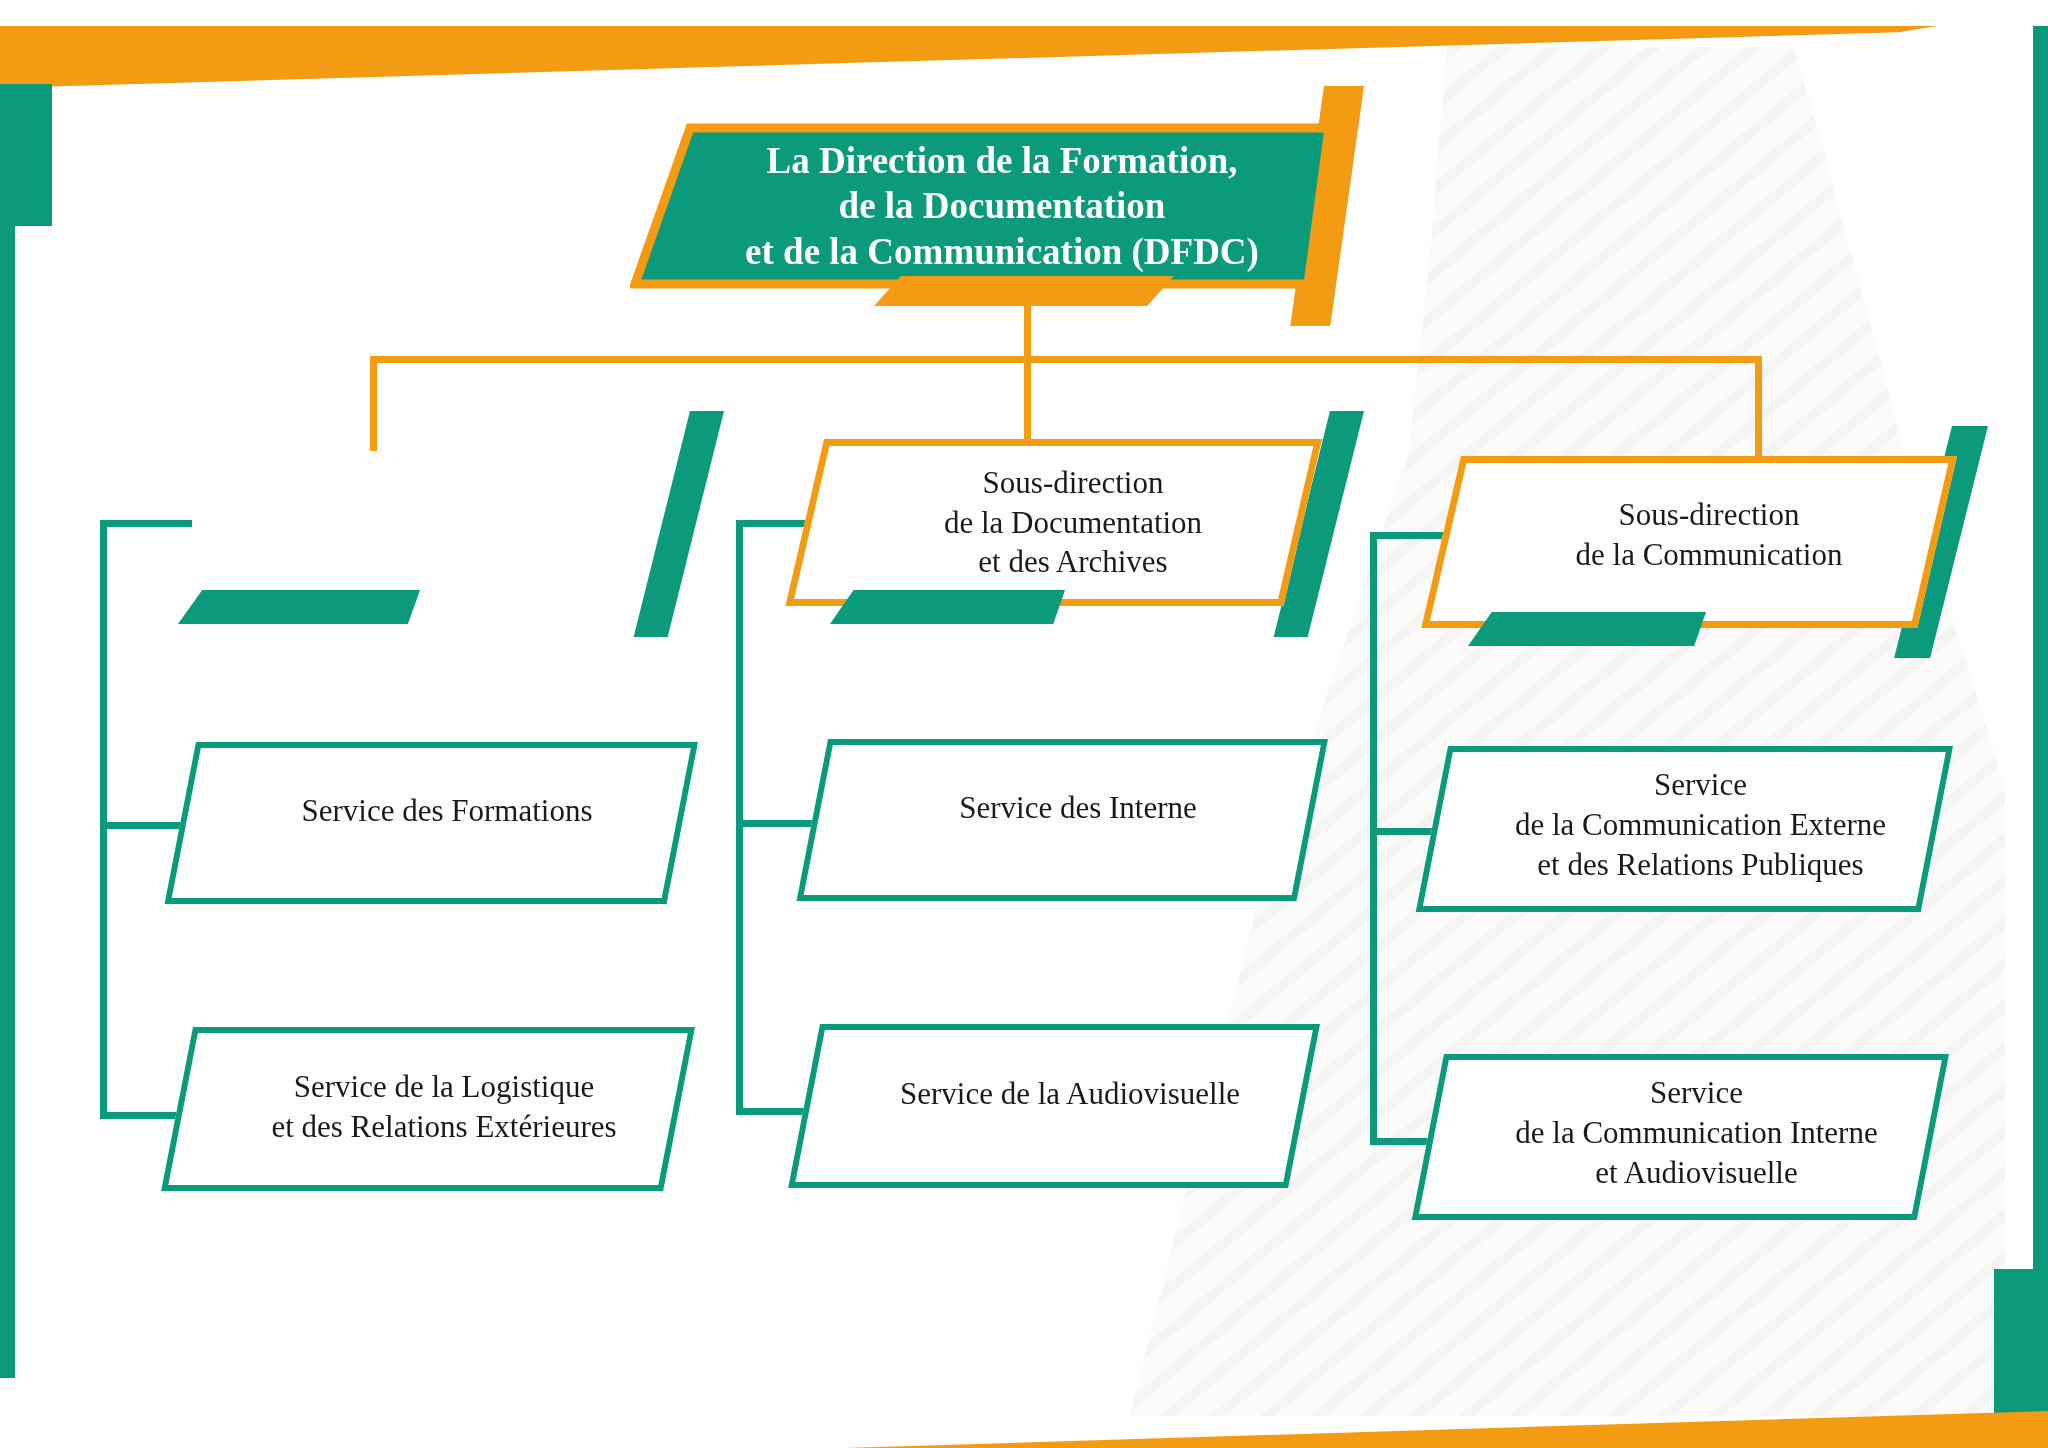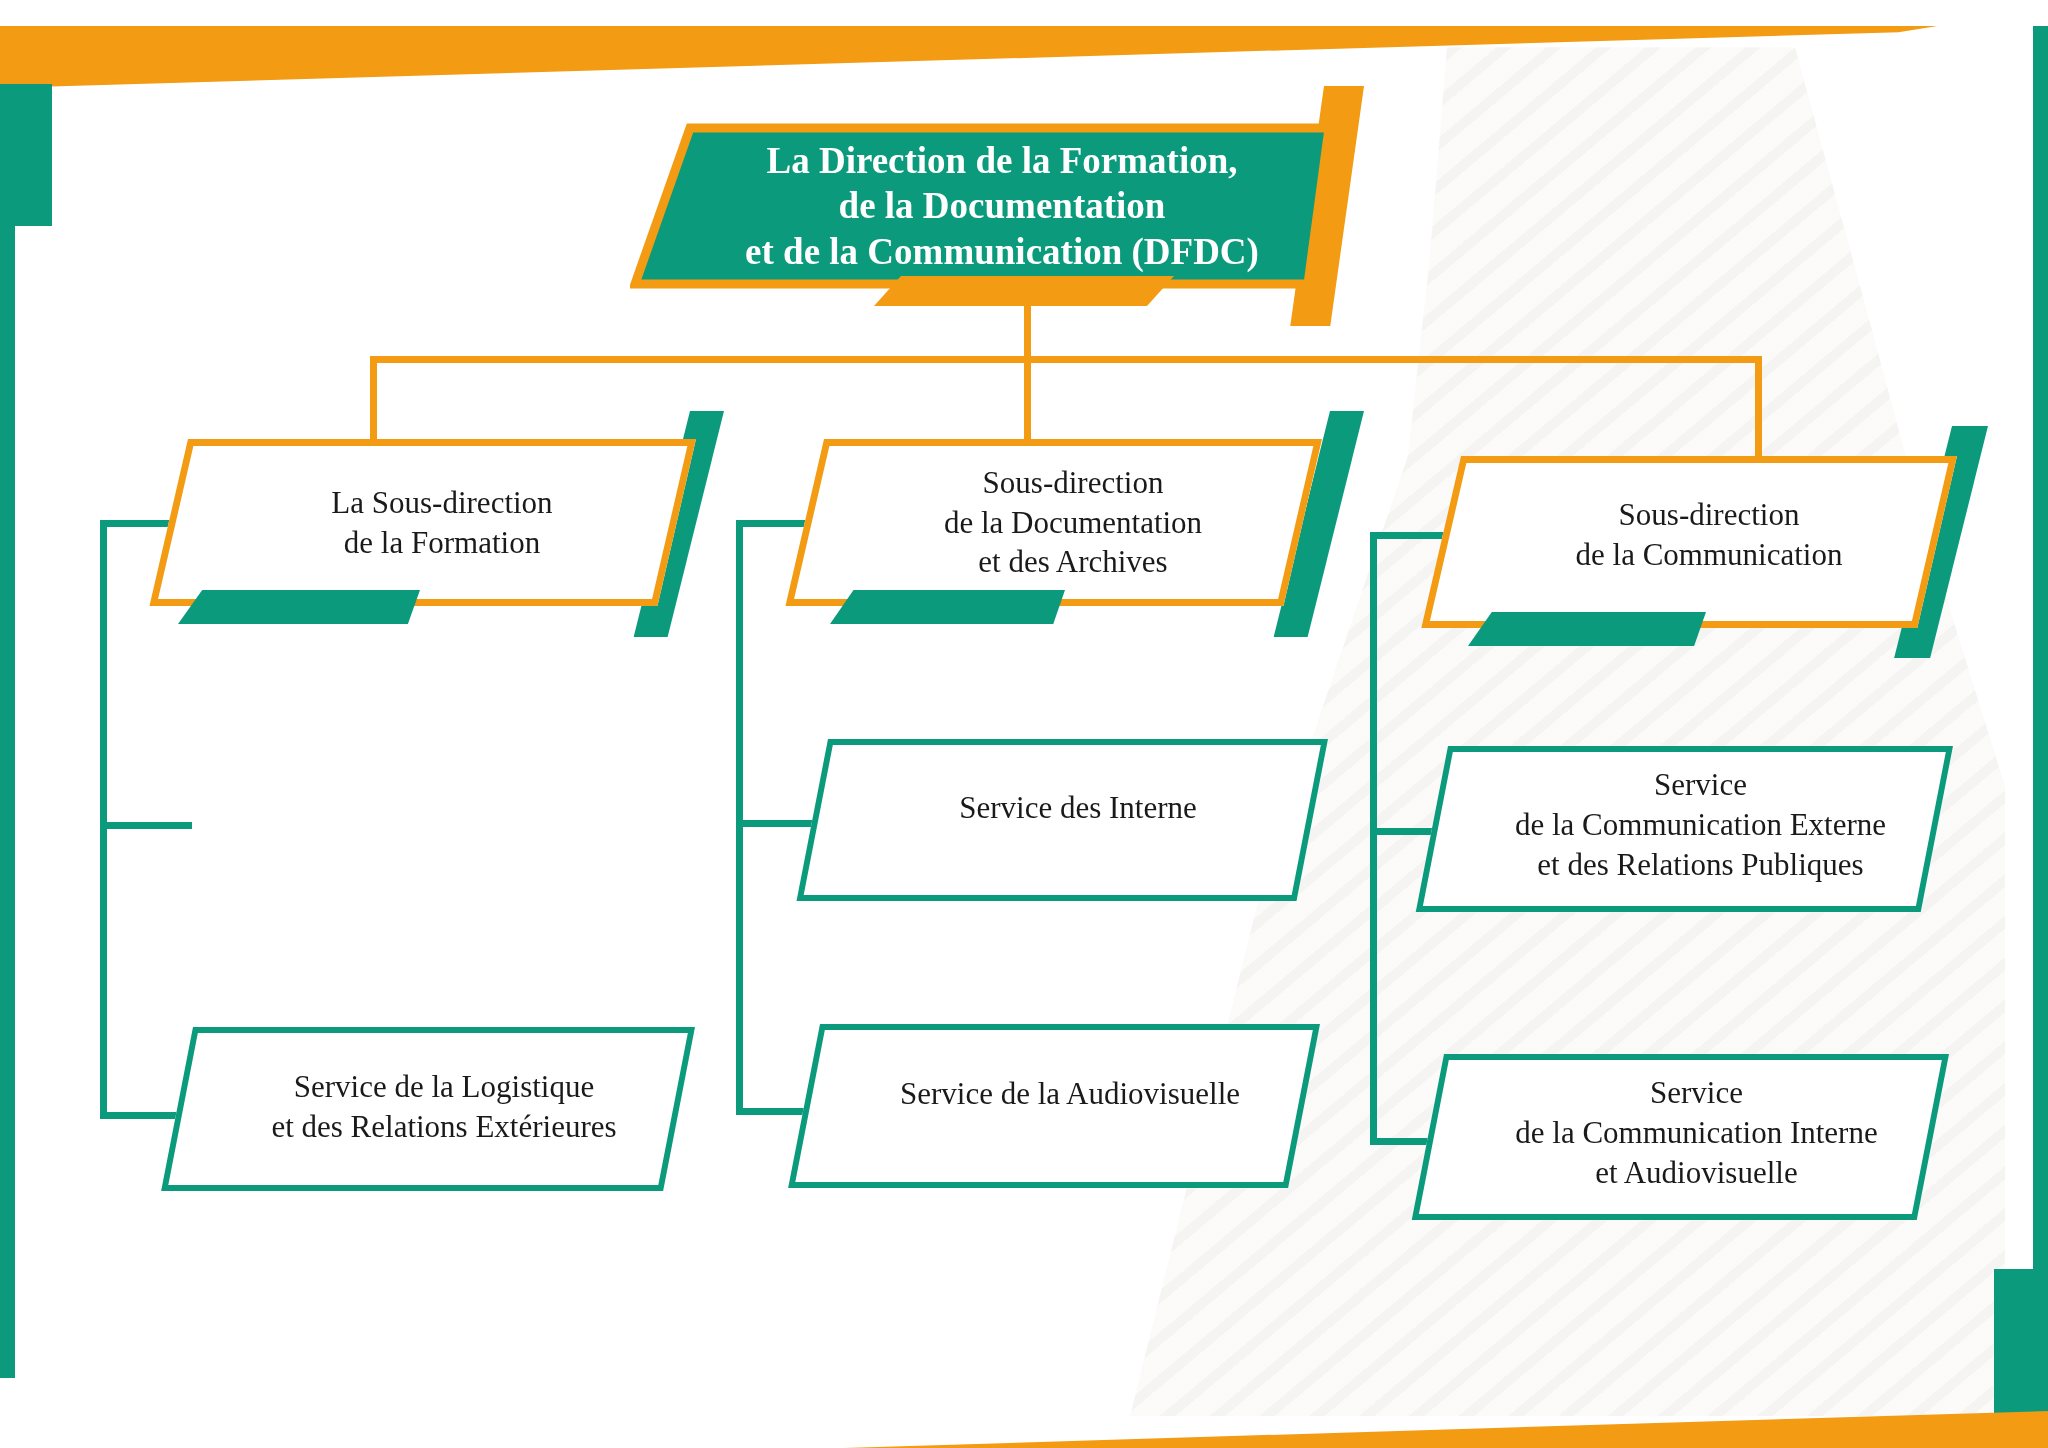--- a/index.html
+++ b/index.html
@@ -87,44 +87,43 @@
     <svg width="708" height="168" style="position:absolute;inset:0">
       <polygon points="60,6 699,6 678,162 5,162" fill="#0B9B7C" stroke="#F29B13" stroke-width="9"></polygon>
     </svg>
     <div class="title-label">La Direction de la Formation,
 de la Documentation
 et de la Communication (DFDC)</div>
   </div>
   <div class="abs title-bslab"></div>
 
   <div class="abs gbar" style="left:690px;top:385px;width:34px;height:226px"></div>
-  <div class="box-wrap branch z3" style="left:188px;top:413px;width:508px;height:167px">
-    <div class="shape"></div>
-    <div class="label">La Sous-direction
-de la Formation</div>
-  </div>
   <div class="abs gslab" style="left:178px;top:564px;width:242px;height:34px"></div>
 
   <div class="abs gbar" style="left:1330px;top:385px;width:34px;height:226px"></div>
   <div class="box-wrap branch z3" style="left:824px;top:413px;width:498px;height:167px">
     <div class="shape"></div>
     <div class="label">Sous-direction
 de la Documentation
 et des Archives</div>
   </div>
   <div class="abs gslab" style="left:830px;top:564px;width:235px;height:34px"></div>
 
   <div class="abs gbar" style="left:1952px;top:400px;width:36px;height:232px"></div>
   <div class="box-wrap branch z3" style="left:1461px;top:430px;width:496px;height:172px">
     <div class="shape"></div>
     <div class="label" style="padding-bottom:14px">Sous-direction
 de la Communication</div>
   </div>
   <div class="abs gslab" style="left:1468px;top:586px;width:238px;height:34px"></div>
 
+  <div class="box-wrap service z3" style="left:196px;top:716px;width:502px;height:162px">
+    <div class="shape"></div>
+    <div class="label" style="padding-bottom:24px">Service des Formations</div>
+  </div>
   <div class="box-wrap service z3" style="left:193px;top:1001px;width:502px;height:164px">
     <div class="shape"></div>
     <div class="label" style="padding-bottom:4px">Service de la Logistique
 et des Relations Extérieures</div>
   </div>
 
   <div class="box-wrap service z3" style="left:828px;top:713px;width:500px;height:162px">
     <div class="shape"></div>
     <div class="label" style="padding-bottom:24px">Service des Interne</div>
   </div>

